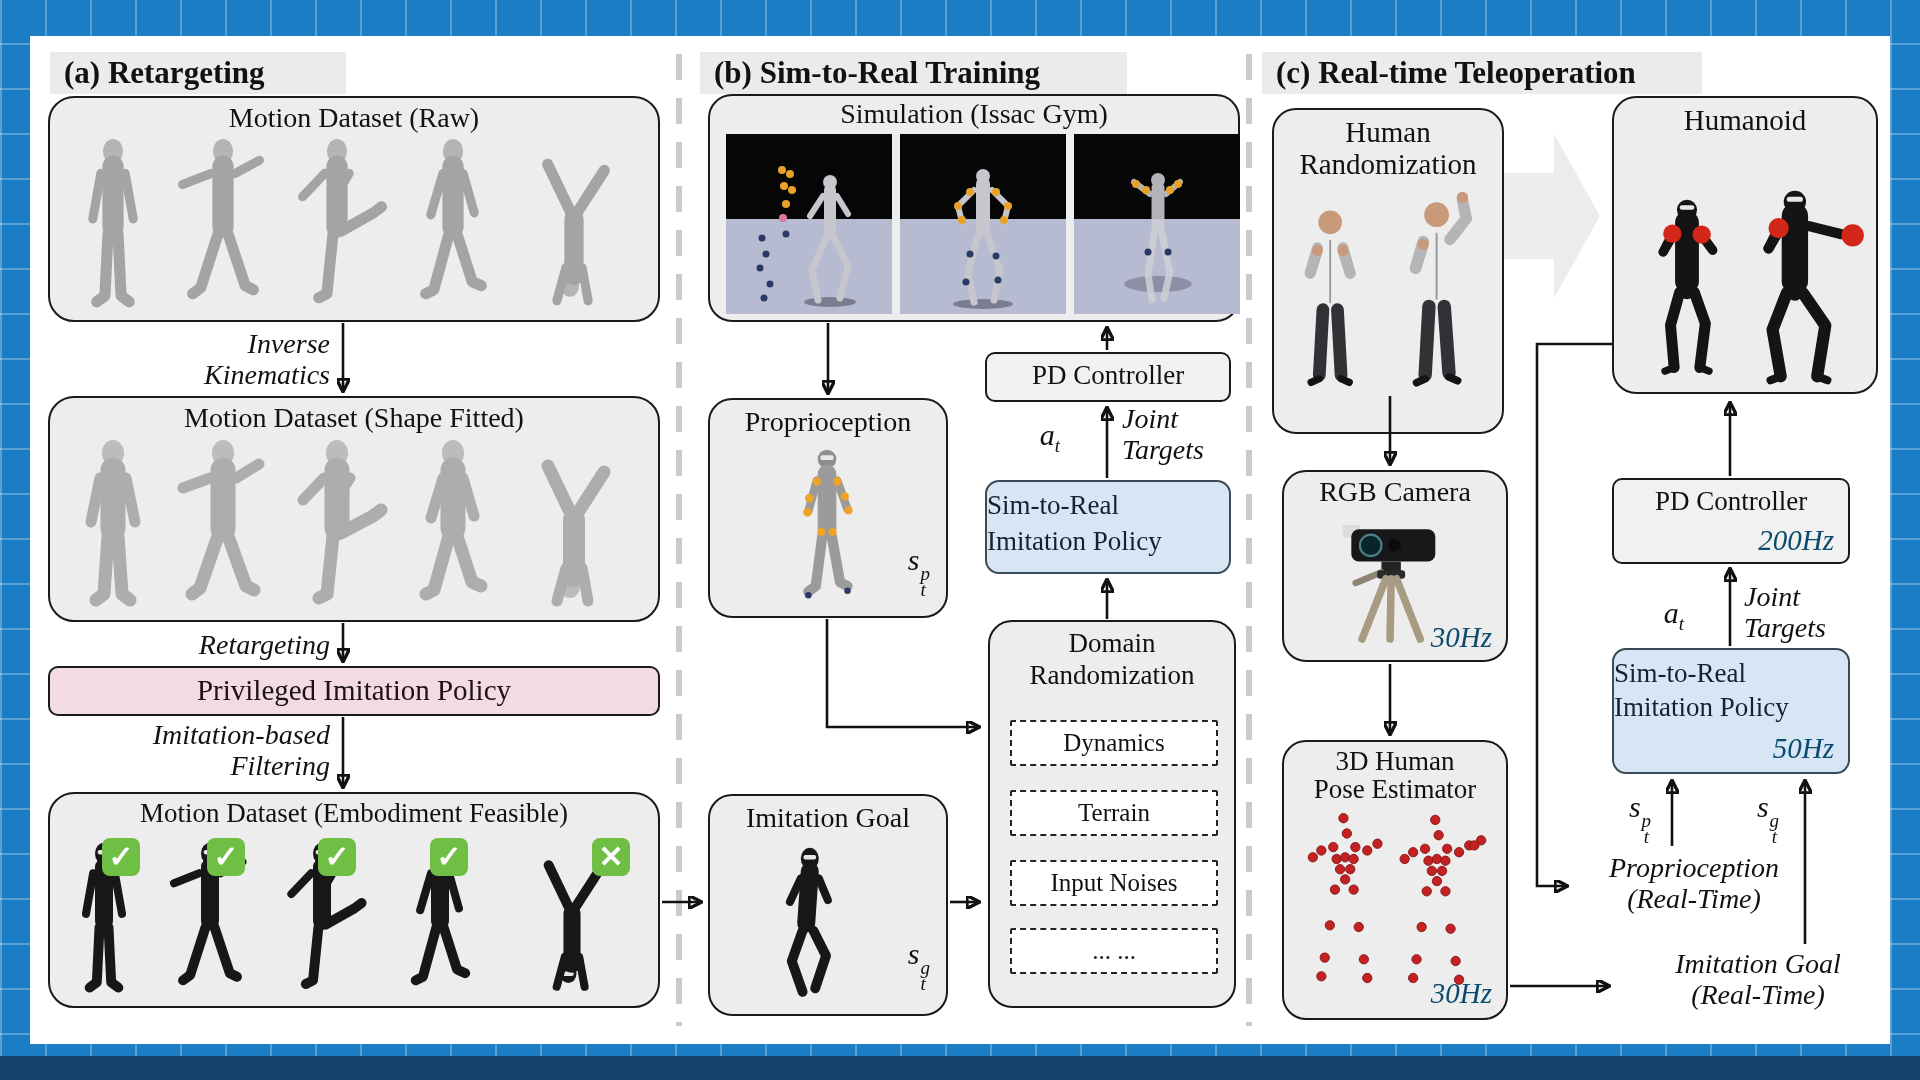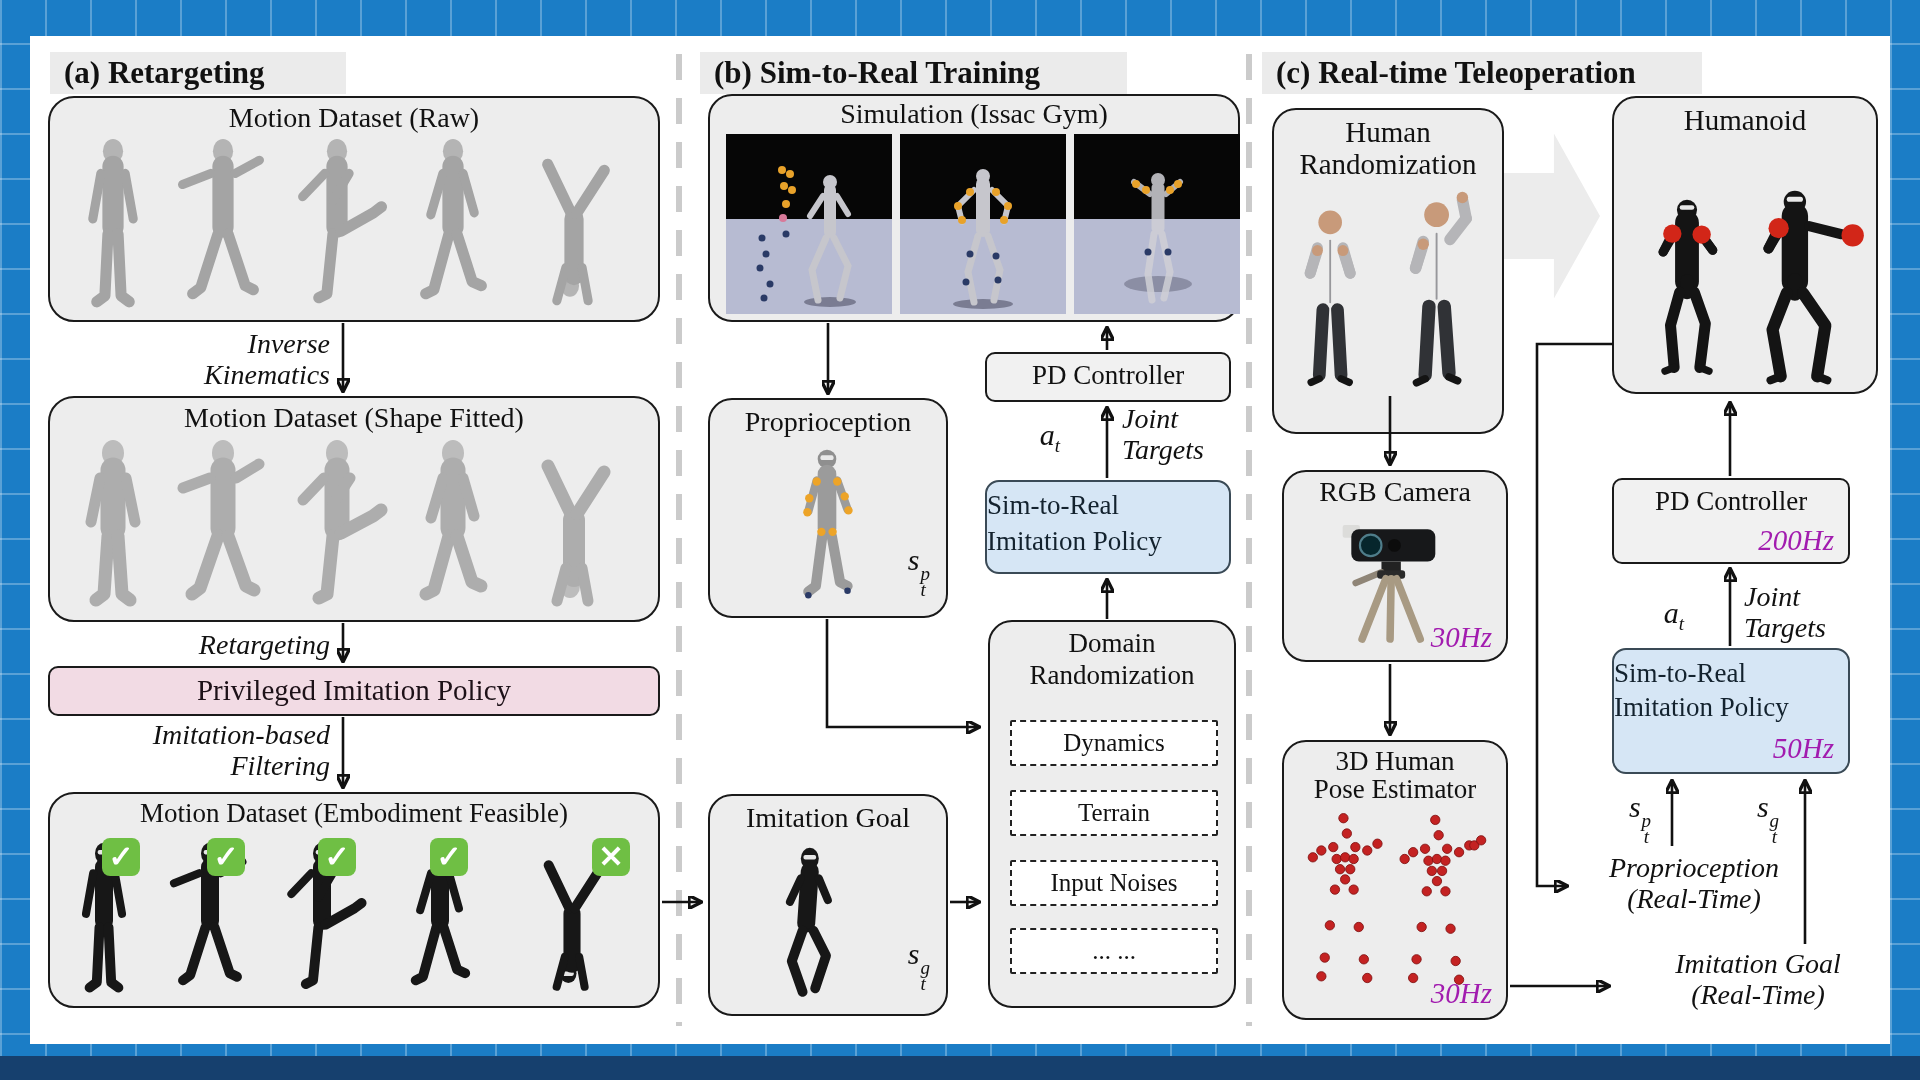--- a/index.html
+++ b/index.html
@@ -18,21 +18,21 @@
   .box{position:absolute;background:#ededed;border:2.5px solid #1a1a1a;box-sizing:border-box;}
   .r26{border-radius:26px;} .r22{border-radius:24px;padding-left:28px;} .r14{border-radius:14px;} .r10{border-radius:10px;}
   .btitle{position:absolute;left:0;right:0;text-align:center;font-size:28px;white-space:nowrap;}
   .btitle.sm{font-size:27px;}
   .pink{background:#f2dbe4;color:#1d1118;text-align:center;font-size:29px;line-height:45px;border-radius:10px;}
   .bluebox{background:#d6e6f5;border:2.5px solid #3a4a56;color:#13222e;}
   .bluebox .pl{position:absolute;left:0;right:0;text-align:left;font-size:27px;white-space:nowrap;}
   .pdbox{background:#f1f1f1;}
   .lbl{position:absolute;font-style:italic;font-size:28px;line-height:31px;white-space:nowrap;}
   .right{text-align:right;} .center{text-align:center;}
-  .rate{position:absolute;font-style:italic;font-size:29px;color:#a21caf;white-space:nowrap;}
+  .rate{position:absolute;font-style:italic;font-size:29px;color:#0c4a6e;white-space:nowrap;}
   .item{position:absolute;background:#fff;border:2.5px dashed #222;box-sizing:border-box;text-align:center;font-size:25px;line-height:42px;border-radius:2px;}
   .divider{position:absolute;top:54px;width:6px;height:972px;background:repeating-linear-gradient(180deg,#cbcbcb 0 26px,transparent 26px 44px);}
   .mark{position:absolute;width:38px;height:38px;border-radius:8px;background:#6fbf44;color:#fff;font:700 30px "Liberation Sans",sans-serif;text-align:center;line-height:38px;}
   .block-arrow{position:absolute;left:1504px;top:130px;width:96px;height:172px;background:#ececec;
     clip-path:polygon(0 25%,52% 25%,52% 2%,100% 50%,52% 98%,52% 75%,0 75%);}
   .math{position:absolute;font-style:italic;font-size:30px;white-space:nowrap;}
   .math .stk{display:inline-flex;flex-direction:column;font-size:19px;line-height:16px;vertical-align:-10px;margin-left:1px;}
   .math sub{font-size:19px;}
   .fig{position:absolute;}
   .fig path{fill:none;stroke-linecap:round;stroke-linejoin:round;}

